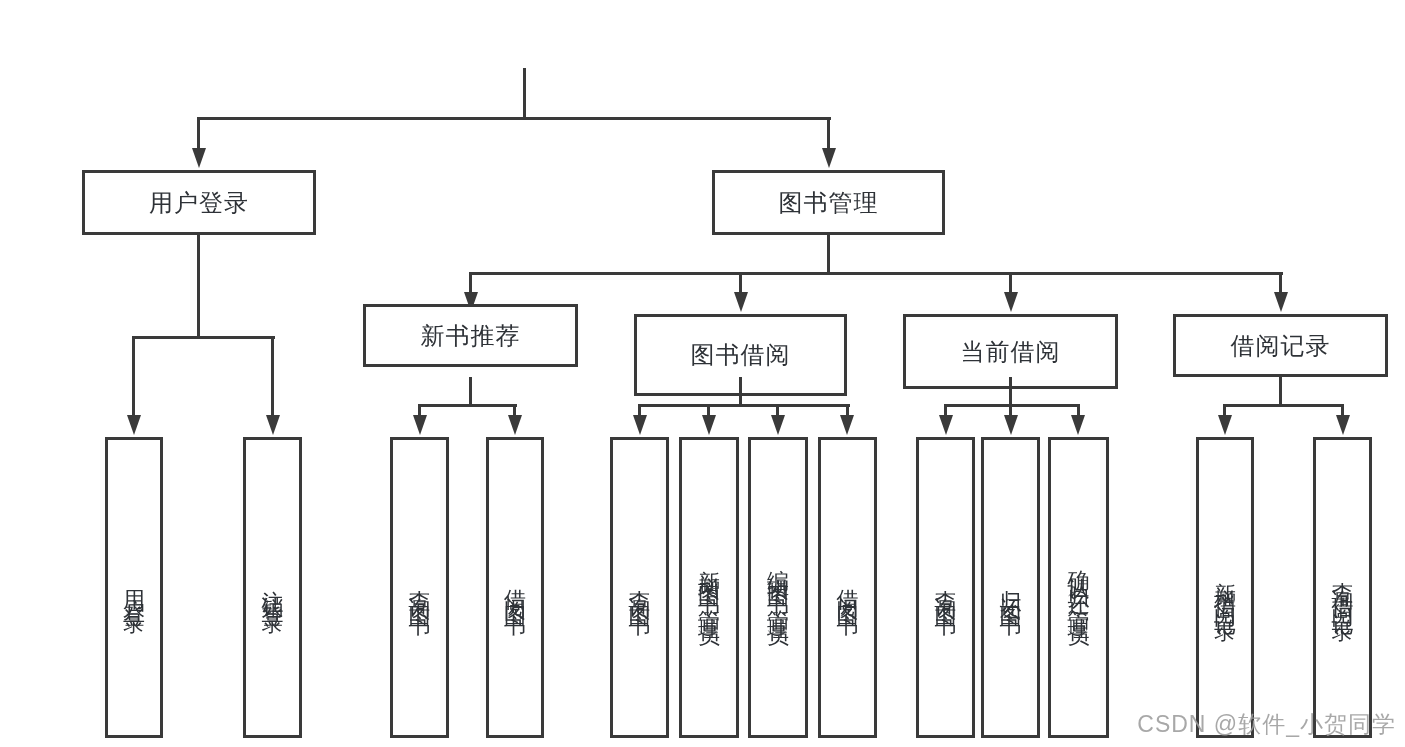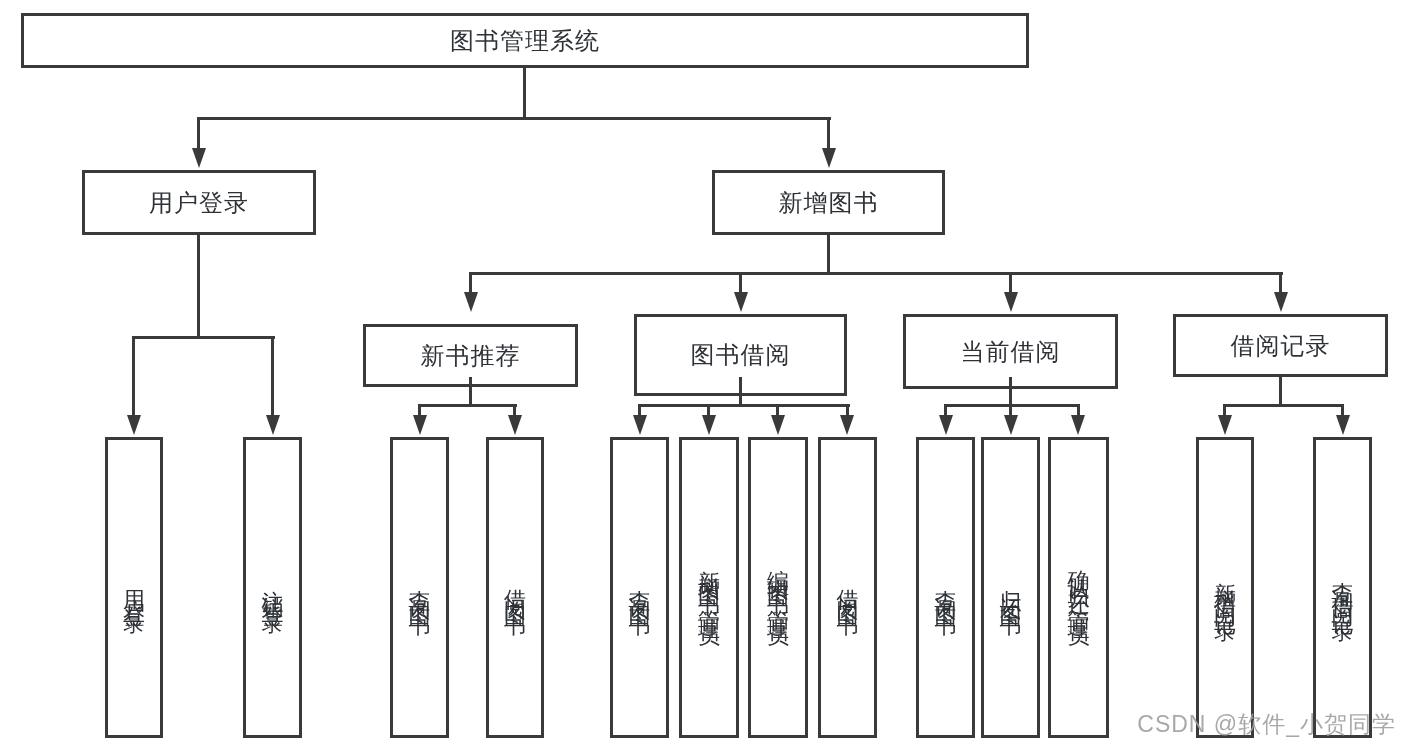--- a/index.html
+++ b/index.html
@@ -52,57 +52,54 @@
     letter-spacing:1px;
     white-space:nowrap;
     z-index:5;
   }
 </style>
 </head>
 <body>
 
 <div id="canvas">
 
-  <div class="box hbox" style="left:21px;top:13px;width:1008px;height:55px">
-    <span class="label">图书管理系统</span>
-  </div>
 
   <div class="vline" style="left:523px;top:68px;height:52px"></div>
   <div class="hline" style="left:197px;top:117px;width:634px"></div>
   <div class="ashaft" style="left:197px;top:117px;height:32px"></div>
   <div class="ahead" style="left:192px;top:148px"></div>
   <div class="ashaft" style="left:827px;top:117px;height:32px"></div>
   <div class="ahead" style="left:822px;top:148px"></div>
 
   <div class="box hbox" style="left:82px;top:170px;width:234px;height:65px">
     <span class="label">用户登录</span>
   </div>
   <div class="box hbox" style="left:712px;top:170px;width:233px;height:65px">
-    <span class="label">新增图书</span>
+    <span class="label">图书管理</span>
   </div>
 
   <div class="vline" style="left:197px;top:235px;height:104px"></div>
   <div class="hline" style="left:132px;top:336px;width:143px"></div>
   <div class="ashaft" style="left:132px;top:336px;height:81px"></div>
   <div class="ahead" style="left:127px;top:415px"></div>
   <div class="ashaft" style="left:271px;top:336px;height:81px"></div>
   <div class="ahead" style="left:266px;top:415px"></div>
 
   <div class="vline" style="left:827px;top:235px;height:40px"></div>
   <div class="hline" style="left:469px;top:272px;width:814px"></div>
   <div class="ashaft" style="left:469px;top:272px;height:22px"></div>
   <div class="ahead" style="left:464px;top:292px"></div>
   <div class="ashaft" style="left:739px;top:272px;height:22px"></div>
   <div class="ahead" style="left:734px;top:292px"></div>
   <div class="ashaft" style="left:1009px;top:272px;height:22px"></div>
   <div class="ahead" style="left:1004px;top:292px"></div>
   <div class="ashaft" style="left:1279px;top:272px;height:22px"></div>
   <div class="ahead" style="left:1274px;top:292px"></div>
 
-  <div class="box hbox" style="left:363px;top:324px;width:215px;height:63px">
+  <div class="box hbox" style="left:363px;top:304px;width:215px;height:63px">
     <span class="label">新书推荐</span>
   </div>
   <div class="box hbox" style="left:634px;top:314px;width:213px;height:82px">
     <span class="label">图书借阅</span>
   </div>
   <div class="box hbox" style="left:903px;top:314px;width:215px;height:75px">
     <span class="label">当前借阅</span>
   </div>
   <div class="box hbox" style="left:1173px;top:314px;width:215px;height:63px">
     <span class="label">借阅记录</span>

